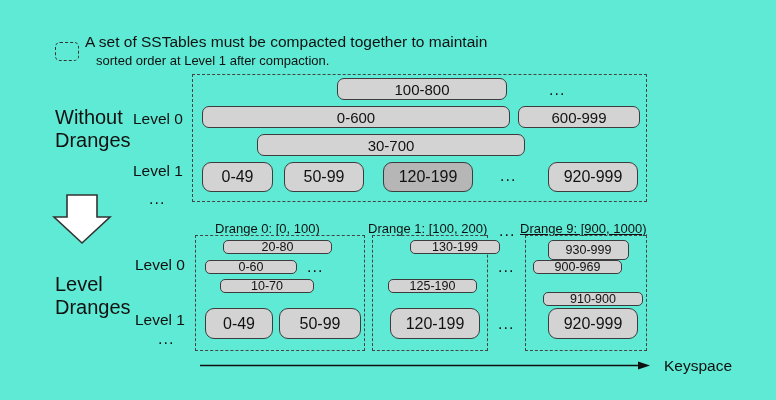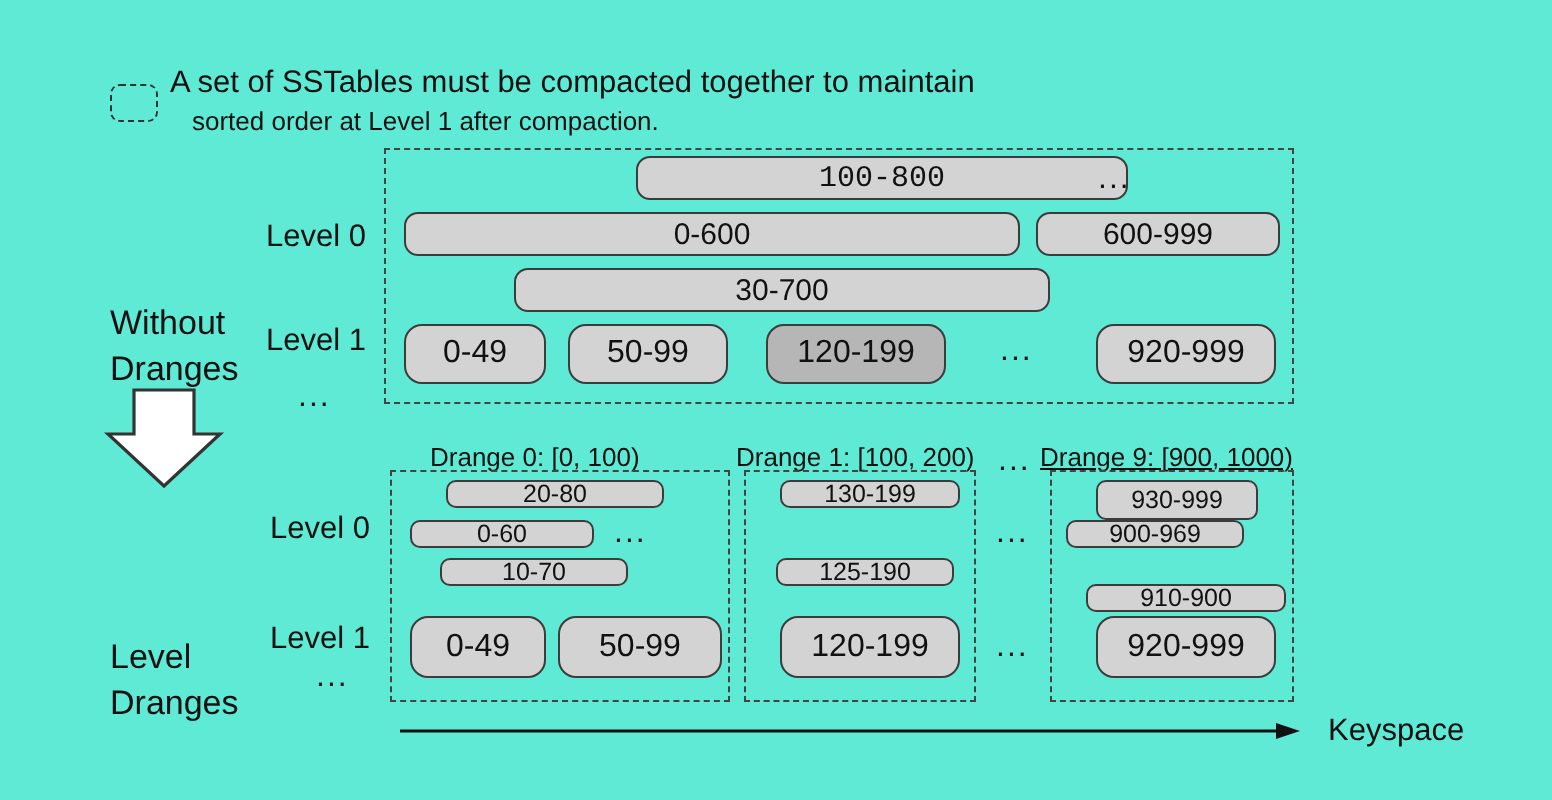--- a/index.html
+++ b/index.html
@@ -16,42 +16,42 @@
   }
   .bar.big{border-radius:9px;font-size:16px;}
   .bar.thin{border-radius:5px;font-size:12.5px;line-height:12px;}
   .bar.dark{background:#b6b6b6;}
   .dashed-box{
     position:absolute;border:1.5px dashed #444;box-sizing:border-box;background:transparent;
   }
   .legend-icon{
     position:absolute;border:1.6px dashed #333;border-radius:5px;box-sizing:border-box;
   }
-  .seclabel{font-size:17px;line-height:23px;margin-top:44px;}
+  .seclabel{font-size:20px;line-height:23px;}
   .lvllabel{font-size:15.5px;}
   .dots{font-size:16px;letter-spacing:1px;}
   .drtitle{font-size:13px;white-space:pre;}
 </style>
 </head>
 <body>
 
 <div id="canvas">
 
   <div class="legend-icon abs" style="left:55px;top:42px;width:24px;height:19px;"></div>
   <div class="abs txt" style="left:85px;top:33px;font-size:15.5px;">A set of SSTables must be compacted together to maintain</div>
   <div class="abs txt" style="left:85px;top:53px;font-size:13px;margin-left:11px;">sorted order at Level 1 after compaction.</div>
 
   <div class="abs seclabel" style="left:55px;top:106px;width:80px;">Without Dranges</div>
   <div class="abs lvllabel" style="left:133px;top:110px;">Level 0</div>
   <div class="abs lvllabel" style="left:133px;top:162px;">Level 1</div>
   <div class="abs dots" style="left:149px;top:190px;">...</div>
 
   <div class="dashed-box" style="left:192px;top:74px;width:455px;height:128px;"></div>
 
-  <div class="bar" style="left:318px;top:78px;width:246px;height:22px;font-family:Liberation Mono, monospace;">100-800</div>
+  <div class="bar" style="left:337px;top:78px;width:170px;height:22px;">100-800</div>
   <div class="abs dots" style="left:549px;top:81px;">...</div>
 
   <div class="bar" style="left:202px;top:106px;width:308px;height:22px;">0-600</div>
   <div class="bar" style="left:518px;top:106px;width:122px;height:22px;">600-999</div>
 
   <div class="bar" style="left:257px;top:134px;width:268px;height:22px;">30-700</div>
 
   <div class="bar big" style="left:202px;top:162px;width:71px;height:30px;">0-49</div>
   <div class="bar big" style="left:284px;top:162px;width:80px;height:30px;">50-99</div>
   <div class="bar big dark" style="left:383px;top:162px;width:90px;height:30px;">120-199</div>
@@ -76,21 +76,21 @@
   <div class="dashed-box" style="left:372px;top:235px;width:116px;height:116px;"></div>
   <div class="dashed-box" style="left:525px;top:235px;width:122px;height:116px;"></div>
 
   <div class="bar thin" style="left:223px;top:240px;width:109px;height:14px;">20-80</div>
   <div class="bar thin" style="left:205px;top:260px;width:92px;height:14px;">0-60</div>
   <div class="abs dots" style="left:307px;top:258px;">...</div>
   <div class="bar thin" style="left:220px;top:279px;width:94px;height:14px;">10-70</div>
   <div class="bar big" style="left:205px;top:308px;width:68px;height:31px;">0-49</div>
   <div class="bar big" style="left:279px;top:308px;width:82px;height:31px;">50-99</div>
 
-  <div class="bar thin" style="left:390px;top:240px;width:90px;height:14px;">130-199</div>
+  <div class="bar thin" style="left:410px;top:240px;width:90px;height:14px;">130-199</div>
   <div class="bar thin" style="left:388px;top:279px;width:89px;height:14px;">125-190</div>
   <div class="bar big" style="left:390px;top:308px;width:90px;height:31px;">120-199</div>
 
   <div class="abs dots" style="left:498px;top:258px;">...</div>
   <div class="abs dots" style="left:498px;top:315px;">...</div>
 
   <div class="bar thin" style="left:548px;top:240px;width:81px;height:20px;">930-999</div>
   <div class="bar thin" style="left:533px;top:260px;width:89px;height:14px;">900-969</div>
   <div class="bar thin" style="left:543px;top:292px;width:100px;height:14px;">910-900</div>
   <div class="bar big" style="left:548px;top:308px;width:90px;height:31px;">920-999</div>

